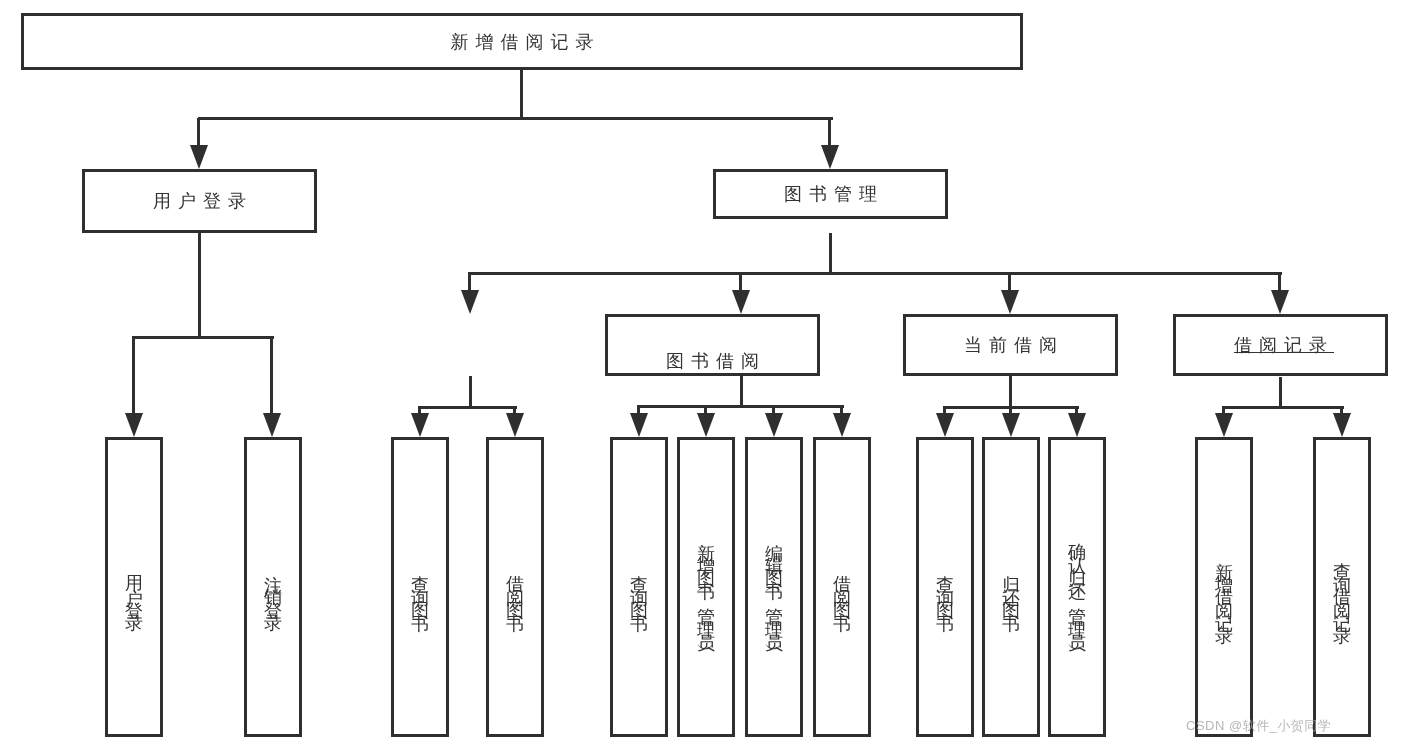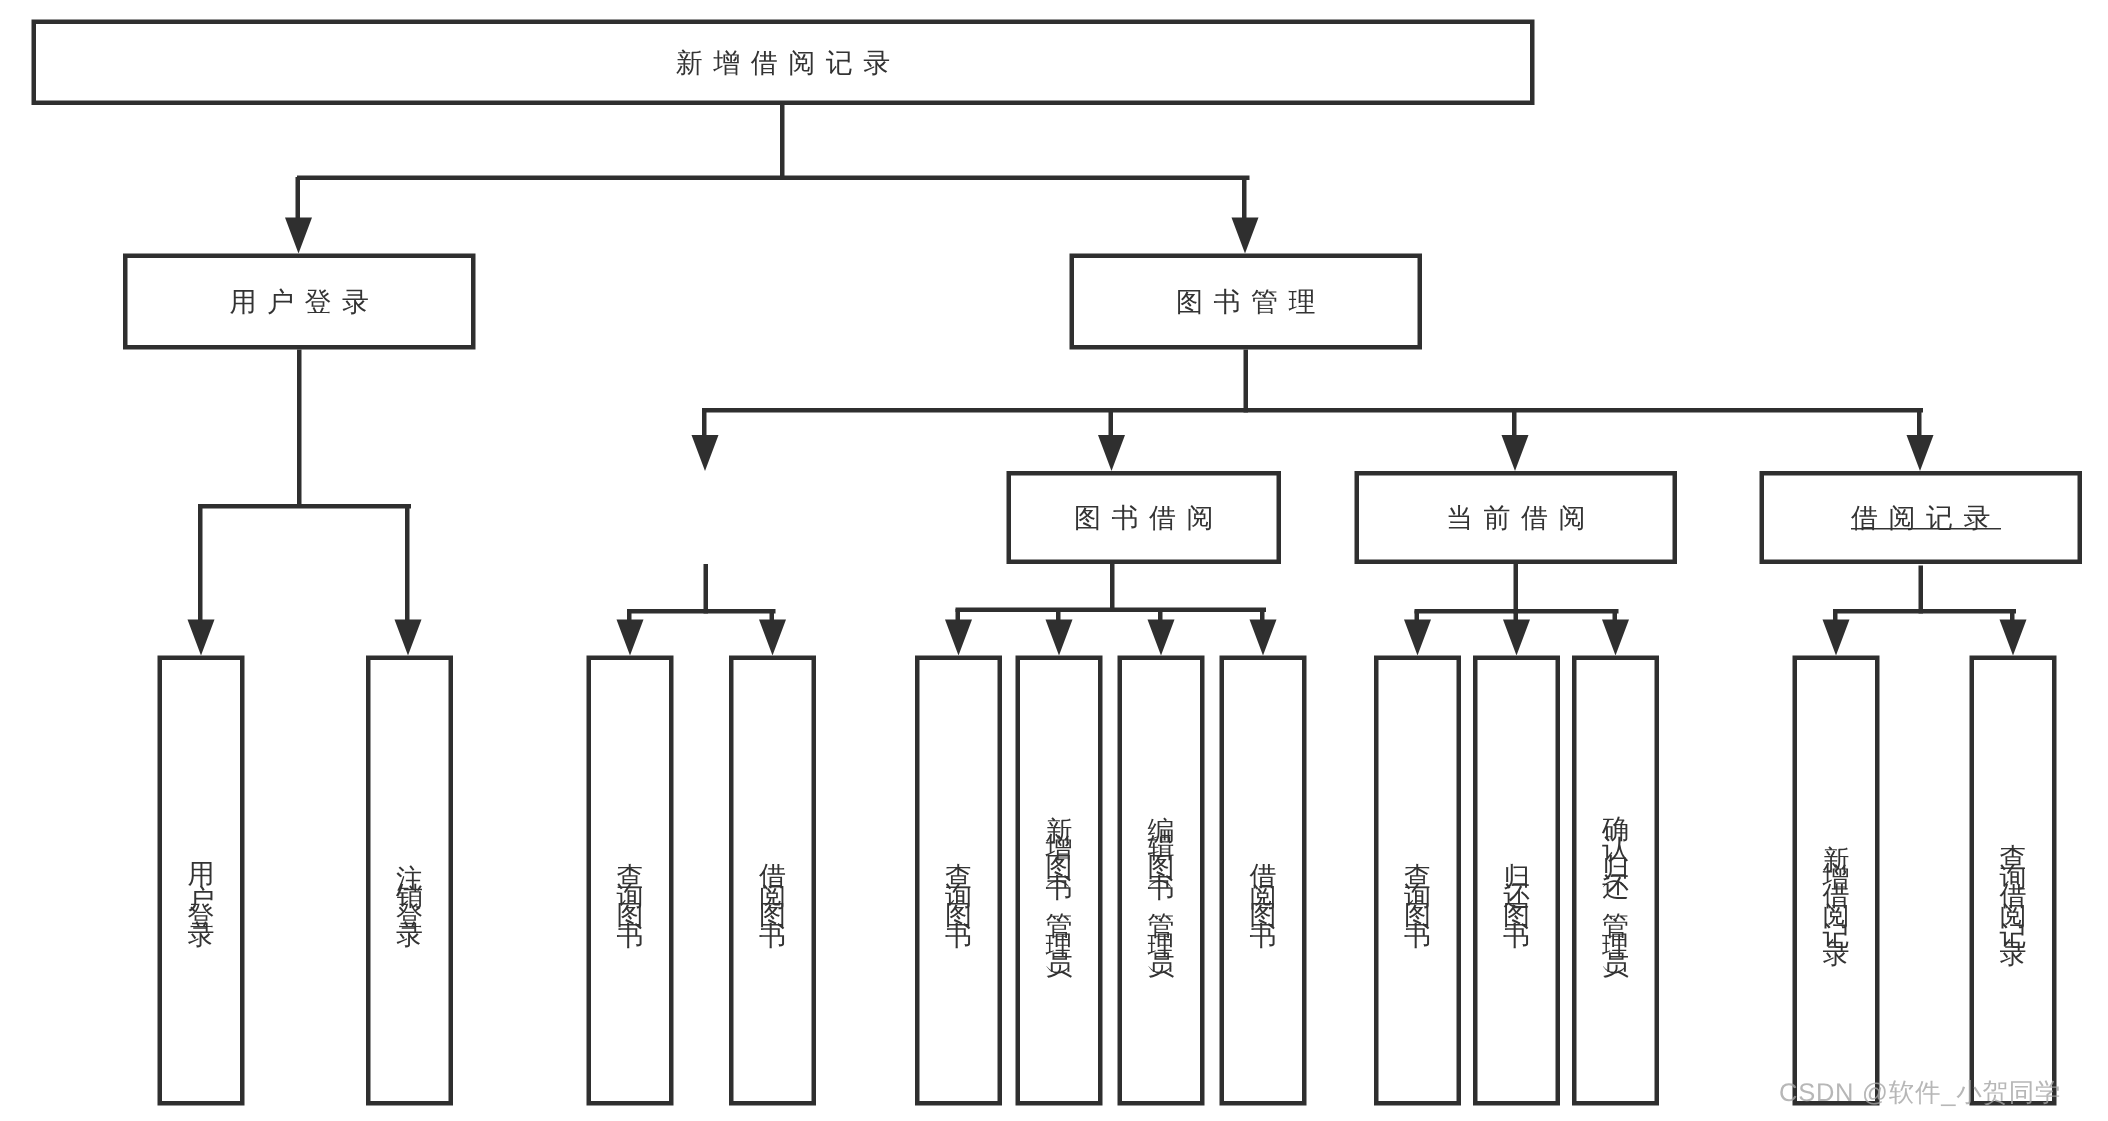--- a/index.html
+++ b/index.html
@@ -66,21 +66,21 @@
     position:absolute;left:0;bottom:0;
     width:0;height:0;
     border-left:9px solid transparent;
     border-right:9px solid transparent;
     border-top:24px solid var(--line);
   }
   .watermark{
     position:absolute;
     left:1186px;
     top:717px;
-    font-size:17px;
+    font-size:13px;
     letter-spacing:0.5px;
     color:rgba(165,165,165,0.8);
     z-index:10;
     white-space:nowrap;
   }
 </style>
 </head>
 <body>
 
 <div class="canvas">
@@ -96,21 +96,21 @@
       <div class="tri"></div>
     </div>
   <div class="arrow" style="left:821px;top:118px;height:51px;">
       <div class="stem"></div>
       <div class="tri"></div>
     </div>
 
   <div class="box" style="left:82px;top:169px;width:235px;height:64px;">
     <span>用户登录</span>
   </div>
-  <div class="box" style="left:713px;top:169px;width:235px;height:64px;">
+  <div class="box" style="left:713px;top:169px;width:235px;height:50px;">
     <span>图书管理</span>
   </div>
 
   <div class="vline" style="left:198px;top:233px;height:105px;"></div>
   <div class="hline" style="left:132px;top:336px;width:142px;"></div>
   <div class="arrow" style="left:125px;top:337px;height:100px;">
       <div class="stem"></div>
       <div class="tri"></div>
     </div>
   <div class="arrow" style="left:263px;top:337px;height:100px;">
@@ -130,21 +130,21 @@
     </div>
   <div class="arrow" style="left:1001px;top:273px;height:41px;">
       <div class="stem"></div>
       <div class="tri"></div>
     </div>
   <div class="arrow" style="left:1271px;top:273px;height:41px;">
       <div class="stem"></div>
       <div class="tri"></div>
     </div>
 
-  <div class="box" style="left:671px;top:314px;width:183px;height:62px;">
+  <div class="box" style="left:605px;top:314px;width:215px;height:62px;align-items:flex-end;">
     <span>图书借阅</span>
   </div>
   <div class="box" style="left:903px;top:314px;width:215px;height:62px;">
     <span>当前借阅</span>
   </div>
   <div class="box" style="left:1173px;top:314px;width:215px;height:62px;text-decoration:underline;">
     <span>借阅记录</span>
   </div>
 
   <div class="vline" style="left:469px;top:376px;height:33px;"></div>

